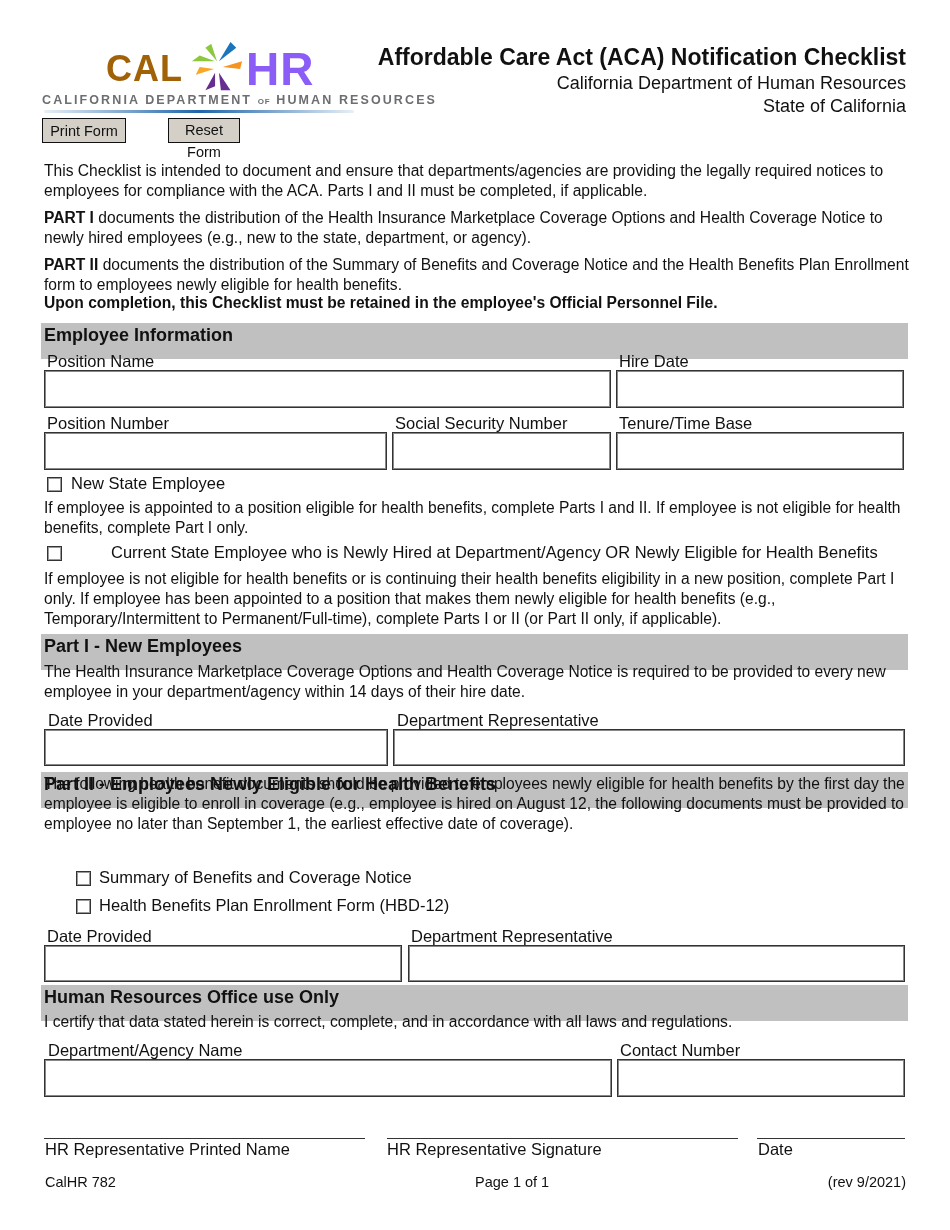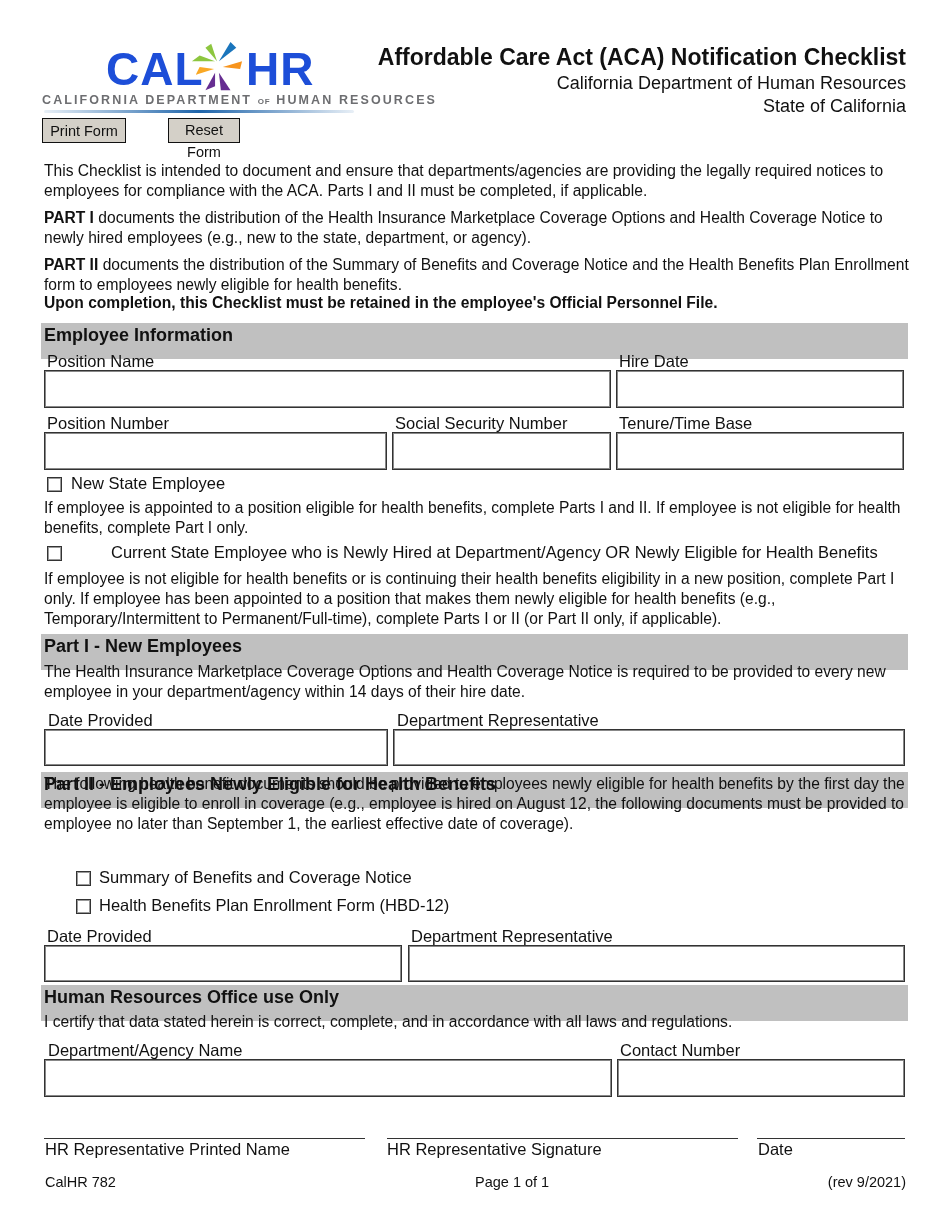--- a/index.html
+++ b/index.html
@@ -3,22 +3,22 @@
 <meta charset="utf-8">
 <style>
   * { box-sizing: border-box; margin: 0; padding: 0; }
   html, body { width: 950px; height: 1230px; background: #ffffff; }
   body { font-family: "Liberation Sans", sans-serif; color: #111; font-size: 16px; position: relative; overflow: hidden; }
 
   .abs { position: absolute; }
 
   
   .logo { left: 40px; top: 38px; width: 320px; height: 80px; }
-  .logo-cal { position: absolute; left: 66px; top: 6px; font-size: 46px; font-weight: bold; color: #1d4ed8; letter-spacing: 1px; line-height: 50px; }
-  .logo-hr { position: absolute; left: 206px; top: 6px; font-size: 46px; font-weight: bold; color: #1d4ed8; letter-spacing: 1px; line-height: 50px; }
+  .logo-cal { position: absolute; left: 66px; top: 6px; font-size: 36px; font-weight: bold; color: #a16207; letter-spacing: 1px; line-height: 50px; }
+  .logo-hr { position: absolute; left: 206px; top: 6px; font-size: 46px; font-weight: bold; color: #8b5cf6; letter-spacing: 1px; line-height: 50px; }
   .logo-star { position: absolute; left: 148px; top: 2px; width: 58px; height: 54px; }
   .logo-sub { position: absolute; left: 2px; top: 55px; font-size: 12.5px; letter-spacing: 2.1px; color: #6d6e71; font-weight: bold; white-space: nowrap; }
   .logo-sub .of { font-size: 8px; letter-spacing: 1px; }
   .logo-line { position: absolute; left: 4px; top: 72px; width: 310px; height: 3px; background: linear-gradient(90deg, rgba(30,100,170,0.1), #1e64aa 50%, rgba(30,100,170,0.1)); border-radius: 2px; }
 
   
   .btn { top: 118px; height: 25px; background: #d4d0c8; border: 1.5px solid #111; font-size: 14.5px; color: #111; font-family: "Liberation Sans", sans-serif; line-height: 22px; text-align: center; cursor: pointer; }
   .btn-print { left: 42px; width: 84px; }
   .btn-reset { left: 168px; width: 72px; }
 

